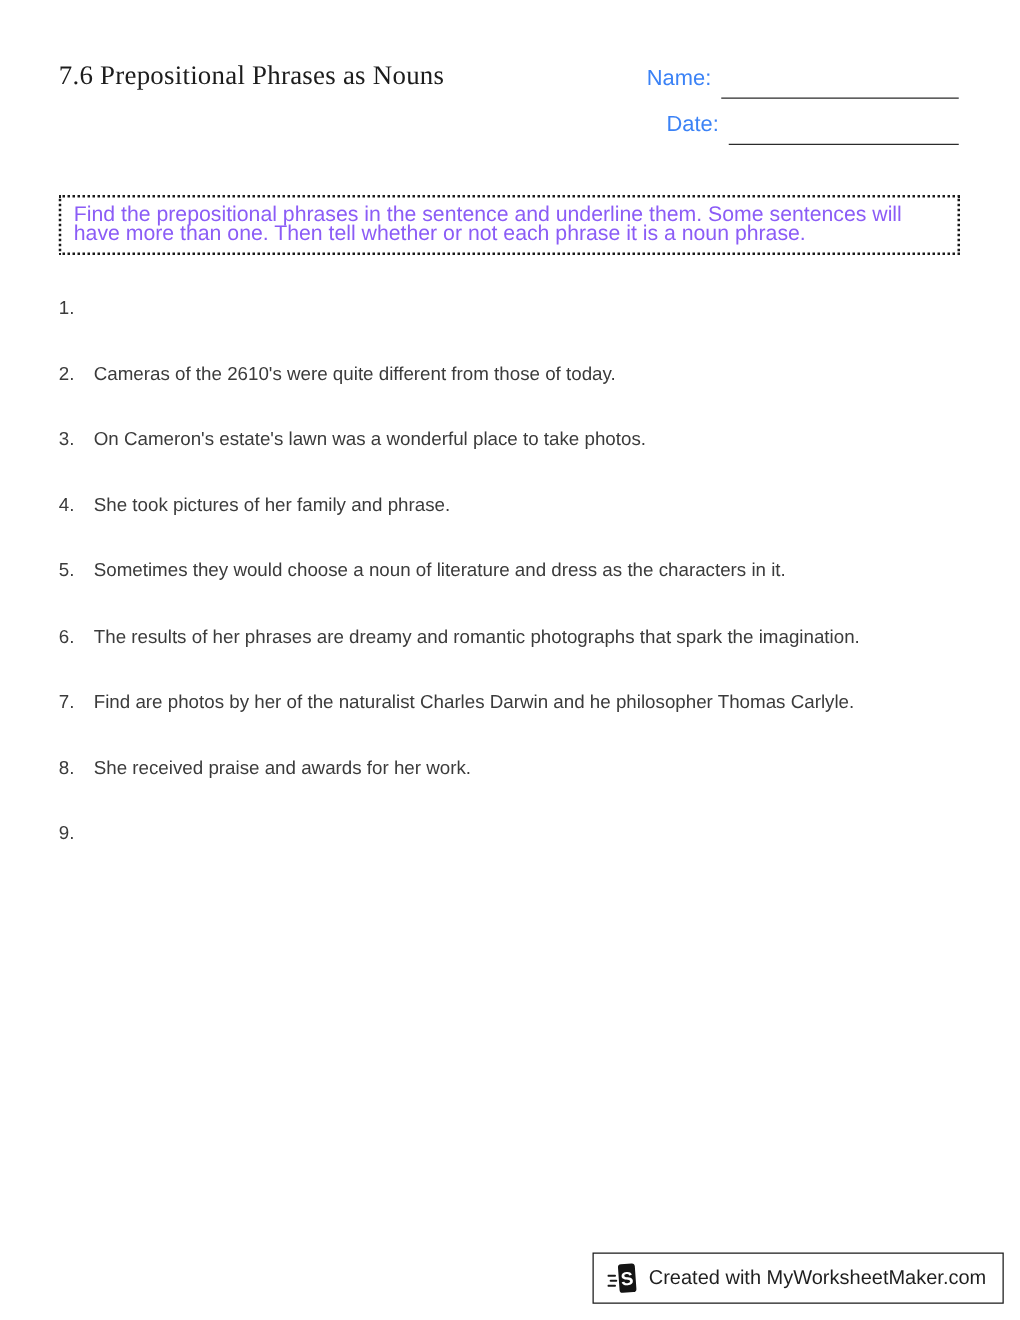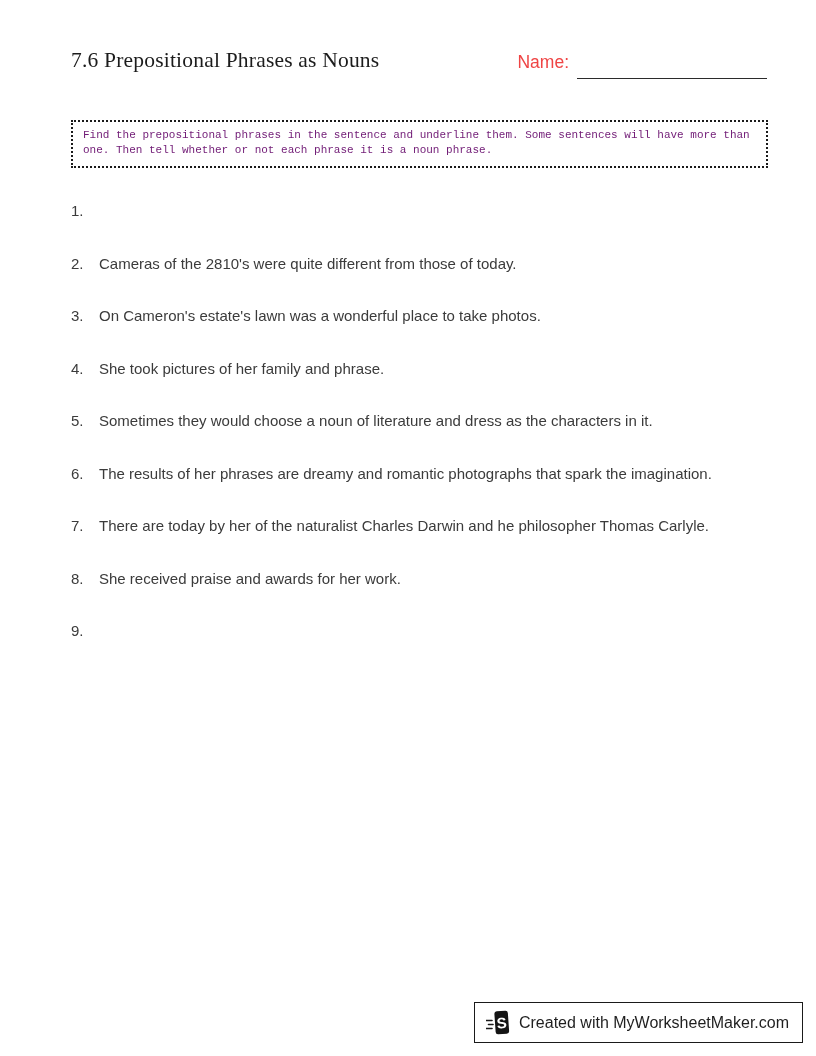--- a/index.html
+++ b/index.html
@@ -5,21 +5,20 @@
   * { box-sizing: border-box; }
   html, body { margin: 0; padding: 0; background: #ffffff; }
   .page {
     position: relative;
     width: 816px;
     height: 1056px;
     background: #ffffff;
     font-family: "Liberation Sans", "DejaVu Sans", sans-serif;
     color: #3b3b3b;
     overflow: hidden;
-    padding-left: 24px;
   }
   .header {
     display: flex;
     justify-content: space-between;
     align-items: flex-start;
     padding: 48px 49px 0 47px;
   }
   .title {
     font-family: "Liberation Serif", "DejaVu Serif", serif;
     font-weight: 400;
@@ -33,42 +32,41 @@
     flex-direction: column;
     align-items: flex-end;
     gap: 17px;
     margin-top: 4px;
   }
   .field-row {
     display: flex;
     align-items: flex-end;
     gap: 8px;
     font-size: 17.5px;
-    color: #ef4444;
+    color: #3b82f6;
   }
   .field-label { line-height: 20px; }
   .field-line {
     display: inline-block;
     width: 190px;
     height: 20px;
     border-bottom: 1.5px solid #2b2b2b;
     margin-bottom: -7px;
   }
   .field-line.date { width: 184px; }
   .instructions {
     margin: 47px 48px 0 47px;
     border: 2px dotted #1a1a1a;
     padding: 6px 10px 8px 10px;
   }
   .instructions p {
     margin: 0;
-    font-size: 11px;
+    font-size: 17px;
     line-height: 15px;
-    color: #701a75;
-    font-family: Liberation Mono, monospace;
+    color: #8b5cf6;
   }
   .sentences {
     list-style: none;
     margin: 35px 48px 0 47px;
     padding: 0;
   }
   .sentence {
     display: flex;
     margin-bottom: 37px;
     font-size: 15px;
@@ -100,54 +98,58 @@
 
 <div class="page">
 
   <header class="header">
     <h1 class="title">7.6 Prepositional Phrases as Nouns</h1>
     <div class="fields">
       <div class="field-row">
         <span class="field-label">Name:</span>
         <span class="field-line"></span>
       </div>
+      <div class="field-row">
+        <span class="field-label">Date:</span>
+        <span class="field-line date"></span>
+      </div>
     </div>
   </header>
 
   <div class="instructions">
     <p>Find the prepositional phrases in the sentence and underline them. Some sentences will have more than one. Then tell whether or not each phrase it is a noun phrase.</p>
   </div>
 
   <ol class="sentences">
     <li class="sentence">
       <span class="num">1.</span>
     </li>
     <li class="sentence">
       <span class="num">2.</span>
-      <span class="text">Cameras of the 2810's were quite different from those of today.</span>
+      <span class="text">Cameras of the 2610's were quite different from those of today.</span>
     </li>
     <li class="sentence">
       <span class="num">3.</span>
       <span class="text">On Cameron's estate's lawn was a wonderful place to take photos.</span>
     </li>
     <li class="sentence">
       <span class="num">4.</span>
       <span class="text">She took pictures of her family and phrase.</span>
     </li>
     <li class="sentence">
       <span class="num">5.</span>
       <span class="text">Sometimes they would choose a noun of literature and dress as the characters in it.</span>
     </li>
     <li class="sentence">
       <span class="num">6.</span>
       <span class="text">The results of her phrases are dreamy and romantic photographs that spark the imagination.</span>
     </li>
     <li class="sentence">
       <span class="num">7.</span>
-      <span class="text">There are today by her of the naturalist Charles Darwin and he philosopher Thomas Carlyle.</span>
+      <span class="text">Find are photos by her of the naturalist Charles Darwin and he philosopher Thomas Carlyle.</span>
     </li>
     <li class="sentence">
       <span class="num">8.</span>
       <span class="text">She received praise and awards for her work.</span>
     </li>
     <li class="sentence">
       <span class="num">9.</span>
     </li>
   </ol>
 

